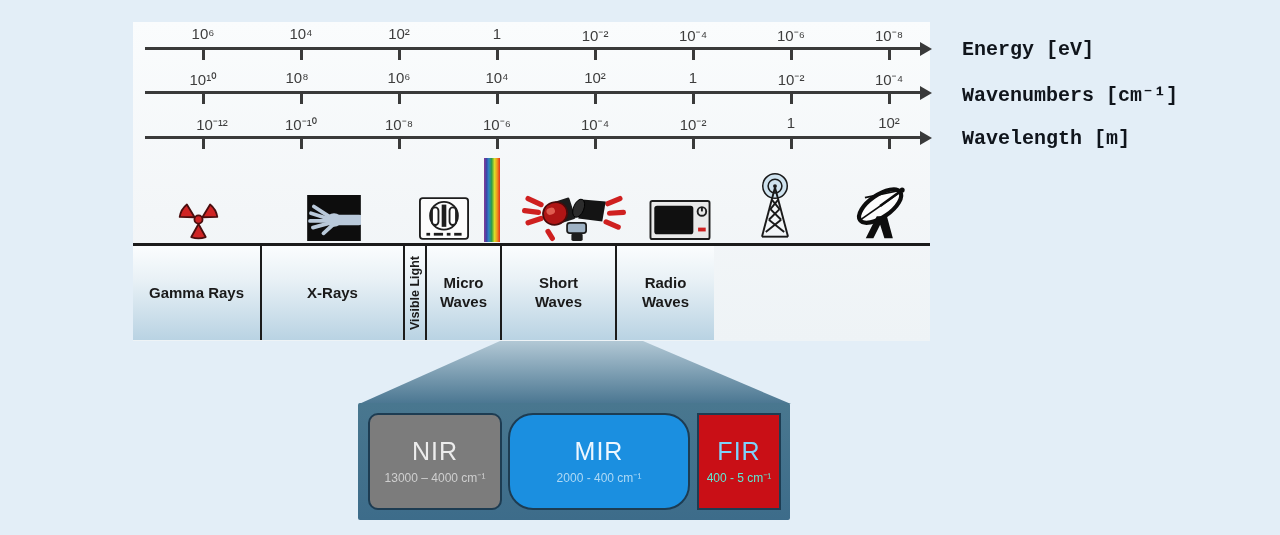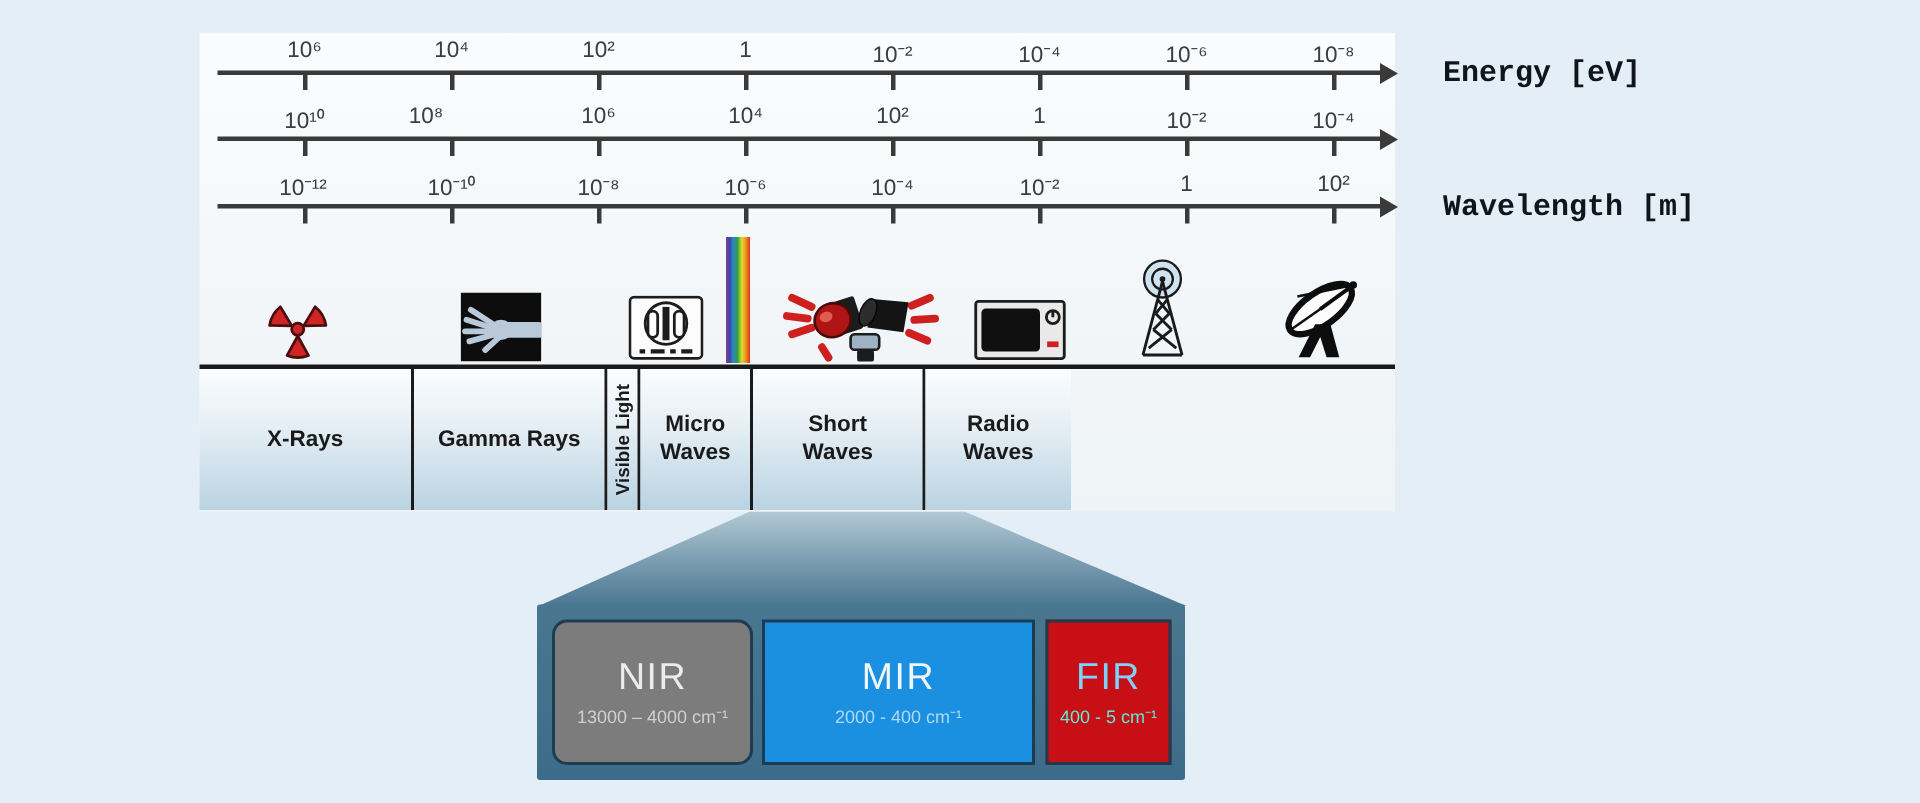--- a/index.html
+++ b/index.html
@@ -36,21 +36,21 @@
   .b0{width:129px}.b1{width:143px}.b2{width:78px}.b3{width:22px}.b4{width:138px}.b5{width:75px}.b6{width:115px}.b7{width:97px}
   .vertical-label{writing-mode:vertical-rl;transform:rotate(180deg);font-size:12.5px;font-weight:bold;color:#1a1a1a;white-space:nowrap;}
 
   
   .funnel{position:absolute;left:350px;top:341px;width:450px;height:63px;}
   .ir-panel{position:absolute;left:358px;top:403px;width:432px;height:117px;
             background:linear-gradient(180deg,#49778f 0%,#3d6c8a 100%);border-radius:2px;}
   .ir-box{position:absolute;top:10px;height:97px;box-sizing:border-box;border:2px solid #1d3c52;
           display:flex;flex-direction:column;align-items:center;justify-content:center;gap:3px;}
   .ir-nir{left:10px;width:134px;background:#7c7c7c;border-radius:10px;}
-  .ir-mir{left:150px;width:182px;background:#1b8fe0;}
+  .ir-mir{left:150px;width:182px;background:#1b8fe0;border-radius:25px;}
   .ir-fir{left:339px;width:84px;background:#c90f16;}
   .ir-main{font-size:25px;letter-spacing:1px;}
   .ir-sub{font-size:12px;}
   .ir-nir .ir-main{color:#ececec}.ir-nir .ir-sub{color:#cfcfcf}
   .ir-mir .ir-main{color:#eef7ff}.ir-mir .ir-sub{color:#aed9f5}
   .ir-fir .ir-main{color:#7dd3fc}.ir-fir .ir-sub{color:#5eead4}
 </style>
 </head>
 <body>
 
@@ -75,42 +75,42 @@
       <div class="tick" style="left:253px"></div>
       <div class="tick" style="left:351px"></div>
       <div class="tick" style="left:449px"></div>
       <div class="tick" style="left:547px"></div>
       <div class="tick" style="left:645px"></div>
       <div class="tick" style="left:743px"></div>
   </div>
 
   <div class="axis" style="top:67px">
     <span class="ticklabel" style="left:58px">10¹⁰</span>
-    <span class="ticklabel" style="left:139px">10⁸</span>
+    <span class="ticklabel" style="left:152px">10⁸</span>
     <span class="ticklabel" style="left:254px">10⁶</span>
     <span class="ticklabel" style="left:352px">10⁴</span>
     <span class="ticklabel" style="left:450px">10²</span>
     <span class="ticklabel" style="left:548px">1</span>
     <span class="ticklabel" style="left:646px">10⁻²</span>
     <span class="ticklabel" style="left:744px">10⁻⁴</span>
     <div class="axis-line">
         <div class="arrowhead"></div>
       </div>
     <div class="tick" style="left:57px"></div>
       <div class="tick" style="left:155px"></div>
       <div class="tick" style="left:253px"></div>
       <div class="tick" style="left:351px"></div>
       <div class="tick" style="left:449px"></div>
       <div class="tick" style="left:547px"></div>
       <div class="tick" style="left:645px"></div>
       <div class="tick" style="left:743px"></div>
   </div>
 
   <div class="axis" style="top:112px">
-    <span class="ticklabel" style="left:57px">10⁻¹²</span>
+    <span class="ticklabel" style="left:67px">10⁻¹²</span>
     <span class="ticklabel" style="left:156px">10⁻¹⁰</span>
     <span class="ticklabel" style="left:254px">10⁻⁸</span>
     <span class="ticklabel" style="left:352px">10⁻⁶</span>
     <span class="ticklabel" style="left:450px">10⁻⁴</span>
     <span class="ticklabel" style="left:548px">10⁻²</span>
     <span class="ticklabel" style="left:646px">1</span>
     <span class="ticklabel" style="left:744px">10²</span>
     <div class="axis-line">
         <div class="arrowhead"></div>
       </div>
@@ -118,20 +118,21 @@
       <div class="tick" style="left:155px"></div>
       <div class="tick" style="left:253px"></div>
       <div class="tick" style="left:351px"></div>
       <div class="tick" style="left:449px"></div>
       <div class="tick" style="left:547px"></div>
       <div class="tick" style="left:645px"></div>
       <div class="tick" style="left:743px"></div>
   </div>
 
   <div class="unit-label" style="top:38px">Energy [eV]</div>
+  <div class="unit-label" style="top:82px">Wavenumbers [cm⁻¹]</div>
   <div class="unit-label" style="top:127px">Wavelength [m]</div>
 
   <div class="icon" style="left:176px;top:197px">
     <svg width="45" height="45" viewBox="0 0 100 100">
       <g fill="#cf2424" stroke="#4a0e0e" stroke-width="4" stroke-linejoin="round">
         <g transform="rotate(-60 50 50)">
             <path d="M50 40 L34 11 A44 44 0 0 1 66 11 Z"></path>
           </g>
         <g transform="rotate(60 50 50)">
             <path d="M50 40 L34 11 A44 44 0 0 1 66 11 Z"></path>
@@ -238,25 +239,25 @@
         <line x1="11" y1="26" x2="65" y2="26" stroke="#0d0d0d" stroke-width="2"></line>
       </g>
       <line x1="38" y1="26" x2="64" y2="7" stroke="#0d0d0d" stroke-width="3"></line>
       <line x1="20" y1="16" x2="64" y2="7" stroke="#0d0d0d" stroke-width="2"></line>
       <circle cx="64" cy="7" r="3" fill="#0d0d0d"></circle>
       <path d="M34 38 L46 38 L53 64 L43 64 L38 48 L30 64 L21 64 Z" fill="#0d0d0d"></path>
     </svg>
   </div>
 
   <div class="band-row">
+    <div class="band-cell b0">
+        <span class="band-label">Gamma Rays</span>
+      </div>
     <div class="band-cell b1">
         <span class="band-label">X-Rays</span>
-      </div>
-    <div class="band-cell b0">
-        <span class="band-label">Gamma Rays</span>
       </div>
     <div class="band-cell b3">
         <span class="vertical-label">Visible Light</span>
       </div>
     <div class="band-cell b5">
         <span class="band-label">Micro
 Waves</span>
       </div>
     <div class="band-cell b6">
         <span class="band-label">Short

